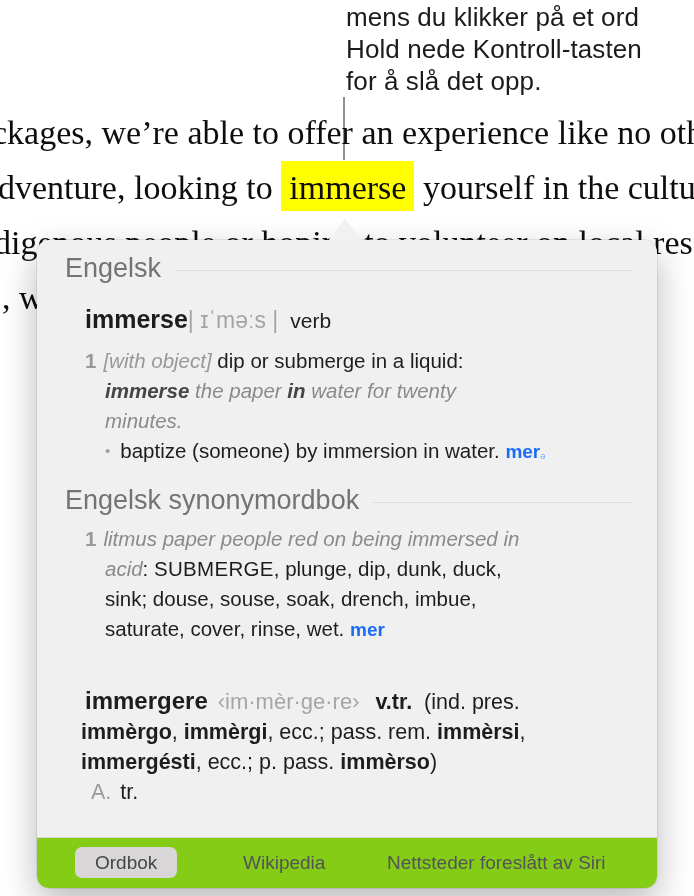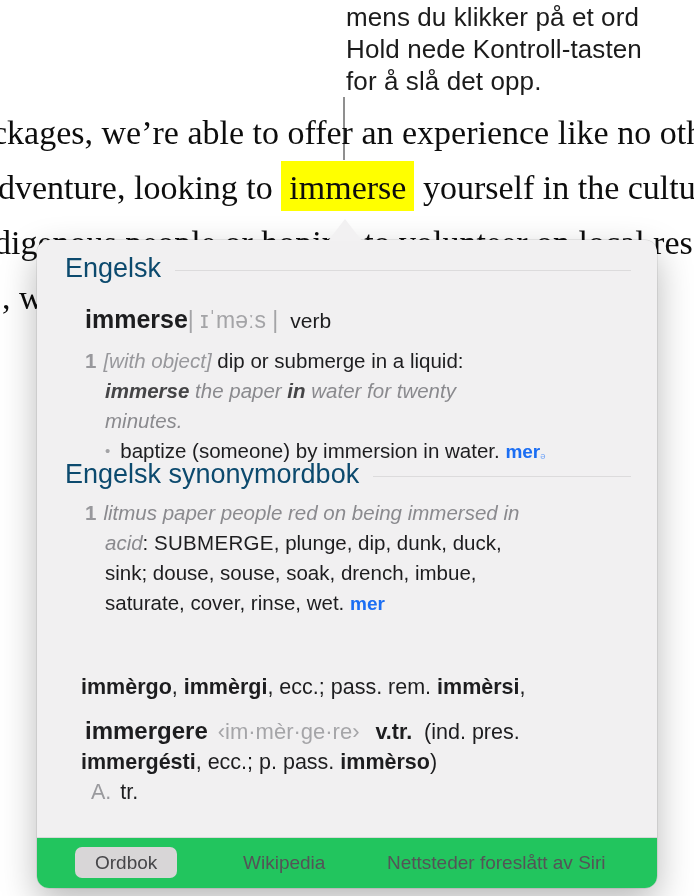--- a/index.html
+++ b/index.html
@@ -37,24 +37,24 @@
   .popup-arrow{
     position:absolute;top:-21px;left:291px;width:0;height:0;
     border-left:17px solid transparent;border-right:17px solid transparent;
     border-bottom:22px solid #f2f1f2;
   }
   .popup-content{
     position:absolute;left:0;right:0;top:0;bottom:50px;overflow:hidden;
   }
   .section{position:absolute;left:28px;right:26px;}
   .sec-en{top:12px;}
-  .sec-syn{top:218px;}
+  .sec-syn{top:244px;}
   .sec-it{top:432px;}
   .section-header{display:flex;align-items:center;height:32px;}
-  .section-title{color:#0c4a6e;font-size:27px;white-space:nowrap;}
+  .section-title{color:#737373;font-size:27px;white-space:nowrap;}
   .section-rule{flex:1;height:1px;background:#dcdbdc;margin-left:14px;margin-top:4px;}
   .hw-line{margin-top:20px;padding-left:20px;line-height:30px;white-space:pre;}
   .hw{font-size:25px;font-weight:700;color:#1d1d1f;}
   .pron{color:#a4a4a7;font-size:23px;}
   .pos{color:#1d1d1f;font-size:21px;margin-left:12px;}
   .line{padding-left:40px;line-height:30px;font-size:20.5px;color:#1d1d1f;white-space:pre-wrap;}
   .line.first{padding-left:20px;margin-top:8px;}
   .num{color:#98989c;font-weight:600;margin-right:7px;}
   .gram{color:#98989c;font-style:italic;}
   .ex{font-style:italic;color:#8a8a8e;}
@@ -68,21 +68,21 @@
   .it-line.first{padding-left:20px;margin-top:14px;}
   .it-hw{font-size:24px;font-weight:700;color:#1d1d1f;}
   .syll{color:#a5a5a8;font-size:22px;margin-left:10px;margin-right:16px;}
   .it-pos{font-weight:700;}
   .it-b{font-weight:700;}
   .sense-line{padding-left:26px;line-height:30px;font-size:21.5px;color:#1d1d1f;white-space:pre;}
   .sense-letter{color:#9a9a9e;margin-right:9px;}
   
   .bottom-bar{
     position:absolute;left:0;right:0;bottom:0;height:50px;
-    background:#22c55e;border-top:1px solid #d9d8d9;
+    background:#84cc16;border-top:1px solid #d9d8d9;
     border-radius:0 0 12px 12px;
     font-size:19px;color:#4f4f52;text-align:right;
   }
   .btn-selected{
     position:absolute;left:38px;top:9px;height:31px;padding:0 20px;
     background:#d8d6d7;border-radius:7px;
     display:flex;align-items:center;color:#464649;cursor:pointer;
   }
   .btn-plain{position:absolute;top:14px;cursor:pointer;color:#545457;}
   .btn-wikipedia{left:206px;}
@@ -124,22 +124,22 @@
         <span class="section-title">Engelsk synonymordbok</span>
         <span class="section-rule"></span>
       </div>
       <div class="line first"><span class="num">1</span><span class="ex">litmus paper people red on being immersed in</span></div>
       <div class="line"><span class="ex">acid</span><span>: </span><span class="caps">SUBMERGE</span><span>, plunge, dip, dunk, duck,</span></div>
       <div class="line"><span>sink; douse, souse, soak, drench, imbue,</span></div>
       <div class="line"><span>saturate, cover, rinse, wet. </span><span class="more-link">mer</span></div>
     </div>
 
     <div class="section sec-it">
+      <div class="it-line first"><span class="it-hw">immergere</span><span class="syll">‹im·mèr·ge·re›</span><span class="it-pos">v.tr.</span><span>  (ind. pres.</span></div>
       <div class="it-line"><span class="it-b">immèrgo</span><span>, </span><span class="it-b">immèrgi</span><span>, ecc.; pass. rem. </span><span class="it-b">immèrsi</span><span>,</span></div>
-      <div class="it-line first"><span class="it-hw">immergere</span><span class="syll">‹im·mèr·ge·re›</span><span class="it-pos">v.tr.</span><span>  (ind. pres.</span></div>
       <div class="it-line"><span class="it-b">immergésti</span><span>, ecc.; p. pass. </span><span class="it-b">immèrso</span><span>)</span></div>
       <div class="sense-line"><span class="sense-letter">A.</span><span>tr.</span></div>
     </div>
   </div>
 
   <div class="bottom-bar">
     <div class="btn-selected">
         <span>Ordbok</span>
       </div>
     <div class="btn-plain btn-wikipedia">Wikipedia</div>

